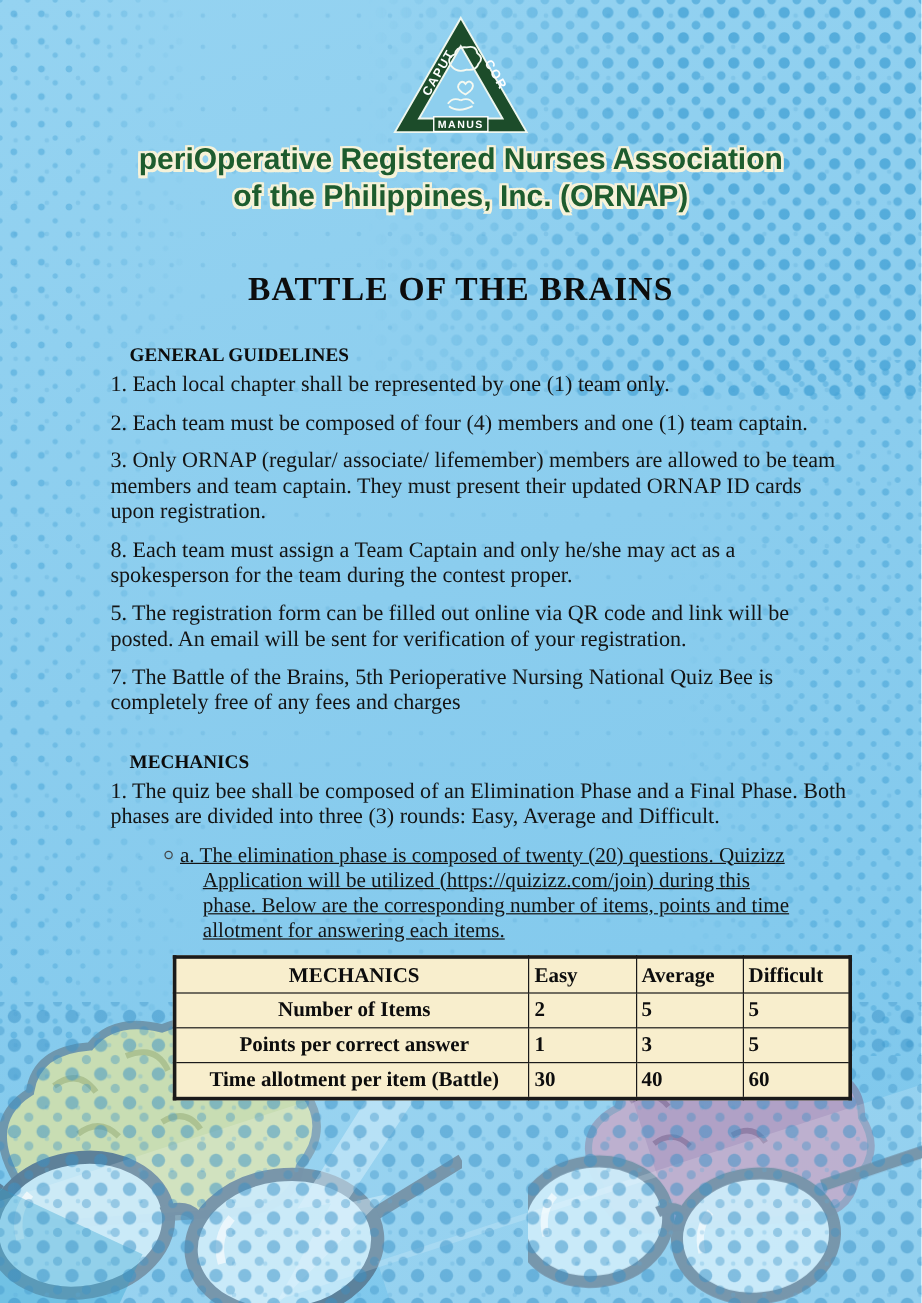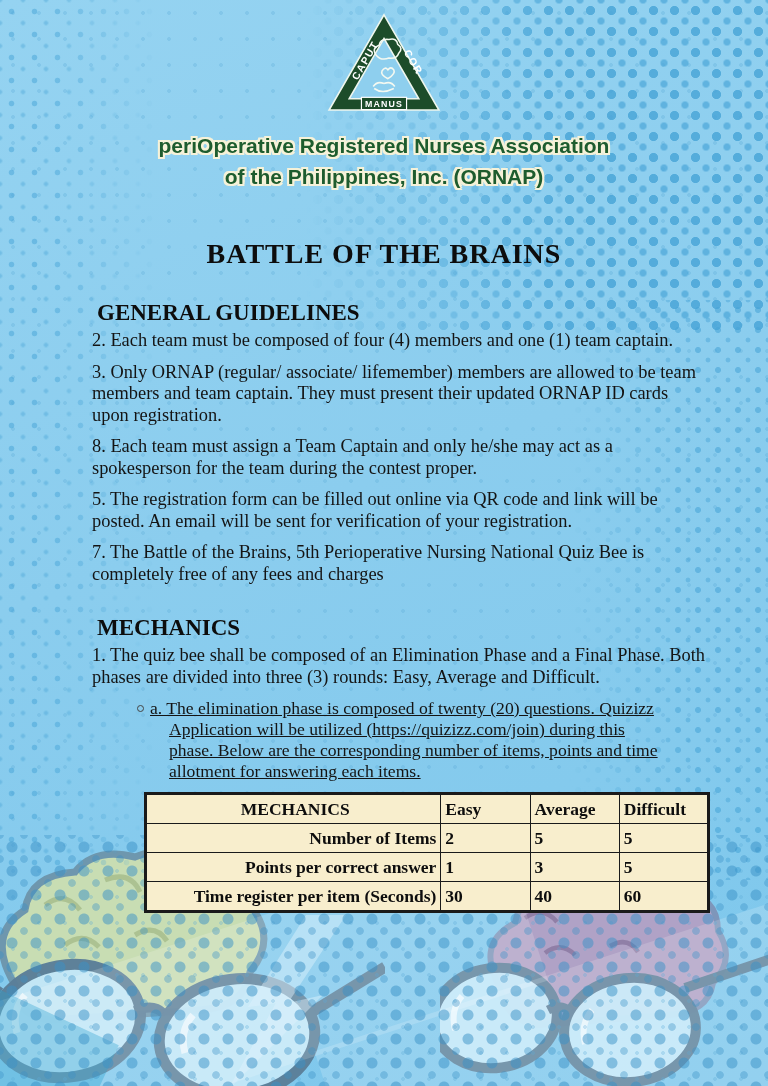--- a/index.html
+++ b/index.html
@@ -45,41 +45,41 @@
   .band1{left:-80px;top:930px;width:620px;height:150px;}
   .band2{left:330px;top:960px;width:560px;height:190px;}
   .corner-teal{position:absolute;z-index:2;left:-40px;top:1010px;width:140px;height:120px;
     background:rgba(40,160,205,.35);transform:rotate(25deg);}
   
   .content{position:absolute;inset:0;z-index:10;}
   .org-header{text-align:center;margin-top:12px;}
   .org-logo{display:block;margin:0 auto;}
   .org-name{
     font-family:"Liberation Sans",sans-serif;font-weight:700;
-    font-size:21px;line-height:31px;color:#1d5c2e;margin-top:16px;
+    font-size:25px;line-height:31px;color:#1d5c2e;margin-top:4px;
     text-shadow:-2px -2px 0 #f6f2d9,2px -2px 0 #f6f2d9,-2px 2px 0 #f6f2d9,2px 2px 0 #f6f2d9,
       0 -2px 0 #f6f2d9,0 2px 0 #f6f2d9,-2px 0 0 #f6f2d9,2px 0 0 #f6f2d9;}
   .event-title{
     text-align:center;font-weight:700;font-size:28px;letter-spacing:1px;
     color:#0d0d0d;margin:46px 0 0 0;}
-  .section-heading{font-weight:700;font-size:23px;color:#0d0d0d;margin:30px 0 4px 5px;}
+  .section-heading{font-weight:700;font-size:16px;color:#0d0d0d;margin:30px 0 4px 16px;}
   .body-text{margin-left:92px;margin-right:60px;}
   .body-text p{font-size:18.4px;line-height:21.5px;margin:0 0 10px 0;}
   .sub-item{position:relative;margin:2px 0 10px 58px !important;margin-right:48px !important;
     font-size:17.6px !important;line-height:21px !important;padding-left:19px;text-indent:-19px;text-decoration:underline;}
   .sub-item .bullet{position:absolute;left:-13px;top:7px;width:5px;height:5px;border:1.5px solid #444;
     border-radius:50%;display:inline-block;}
   
   .mech-table{border-collapse:collapse;margin:10px 0 0 52px;width:566px;
     background:#f8eecd;border:3px solid #1a1a1a;
     font-family:"Liberation Serif",serif;}
   .mech-table th,.mech-table td{
     border:1.8px solid #1a1a1a;font-weight:700;font-size:17.5px;color:#0d0d0d;
     height:26px;padding:1px 4px;}
-  .mech-table .col-label{text-align:right;padding-left:7px;width:48%;}
+  .mech-table .col-label{text-align:center;padding-left:7px;width:48%;}
   .mech-table .col-val{text-align:left;width:14.5%;}
   .mech-table th.col-label{text-align:center;}
 </style>
 </head>
 <body>
 
 <div class="page">
 
   <svg class="art" style="left:-45px;top:845px;" width="430" height="250" viewBox="0 0 430 250">
     <path d="M60 140 q-30 -50 10 -75 q5 -35 50 -38 q20 -25 60 -15 q45 -18 75 10 q45 5 45 45 q20 30 -5 60 q-5 35 -50 38 l-150 10 q-35 -5 -35 -35 z" fill="#ccdfb0" stroke="#6d95ab" stroke-width="7" opacity=".95"></path>
@@ -145,20 +145,21 @@
         <div>of the Philippines, Inc. (ORNAP)</div>
       </div>
     </div>
 
     <h2 class="event-title">BATTLE OF THE BRAINS</h2>
 
     <div class="body-text">
 
       <div class="section-heading">GENERAL GUIDELINES</div>
 
+      <p>1. Each local chapter shall be represented by one (1) team only.</p>
       <p>2. Each team must be composed of four (4) members and one (1) team captain.</p>
       <p>3. Only ORNAP (regular/ associate/ lifemember) members are allowed to be team members and team captain. They must present their updated ORNAP ID cards upon registration.</p>
       <p>8. Each team must assign a Team Captain and only he/she may act as a spokesperson for the team during the contest proper.</p>
       <p>5. The registration form can be filled out online via QR code and link will be posted. An email will be sent for verification of your registration.</p>
       <p>7. The Battle of the Brains, 5th Perioperative Nursing National Quiz Bee is completely free of any fees and charges</p>
 
       <div class="section-heading">MECHANICS</div>
 
       <p>1. The quiz bee shall be composed of an Elimination Phase and a Final Phase. Both phases are divided into three (3) rounds: Easy, Average and Difficult.</p>
       <p class="sub-item"><span class="bullet"></span><span>a. The elimination phase is composed of twenty (20) questions. Quizizz Application will be utilized (https://quizizz.com/join) during this phase. Below are the corresponding number of items, points and time allotment for answering each items.</span></p>
@@ -179,21 +180,21 @@
             <td class="col-val">5</td>
             <td class="col-val">5</td>
           </tr>
           <tr>
             <td class="col-label">Points per correct answer</td>
             <td class="col-val">1</td>
             <td class="col-val">3</td>
             <td class="col-val">5</td>
           </tr>
           <tr>
-            <td class="col-label">Time register per item (Seconds)</td>
+            <td class="col-label">Time allotment per item (Battle)</td>
             <td class="col-val">30</td>
             <td class="col-val">40</td>
             <td class="col-val">60</td>
           </tr>
         </tbody>
       </table>
 
     </div>
   </div>
 </div>

